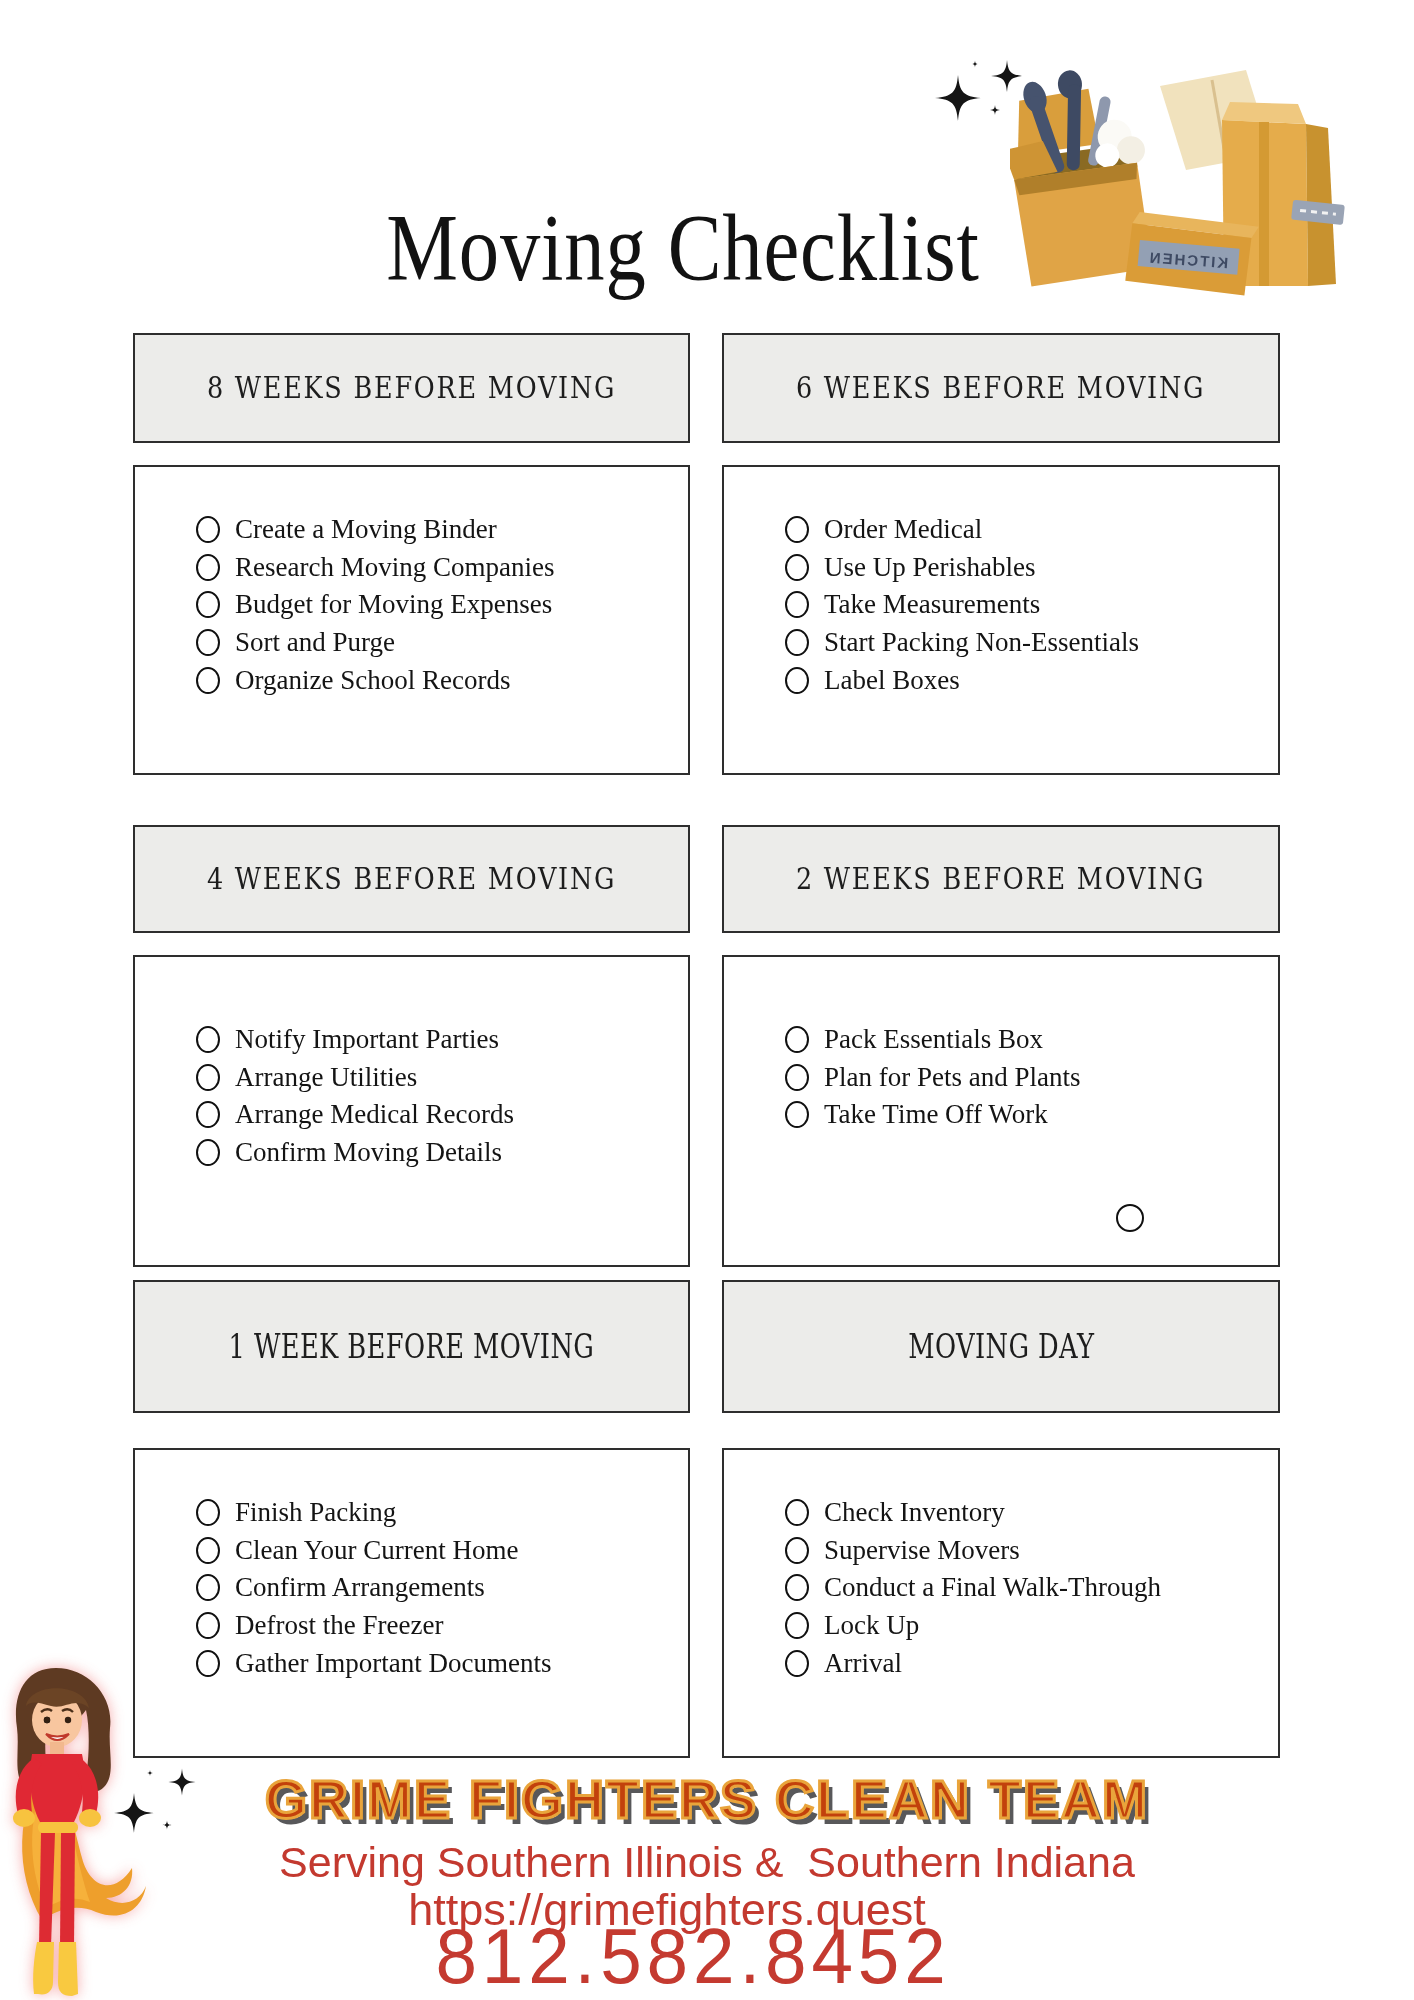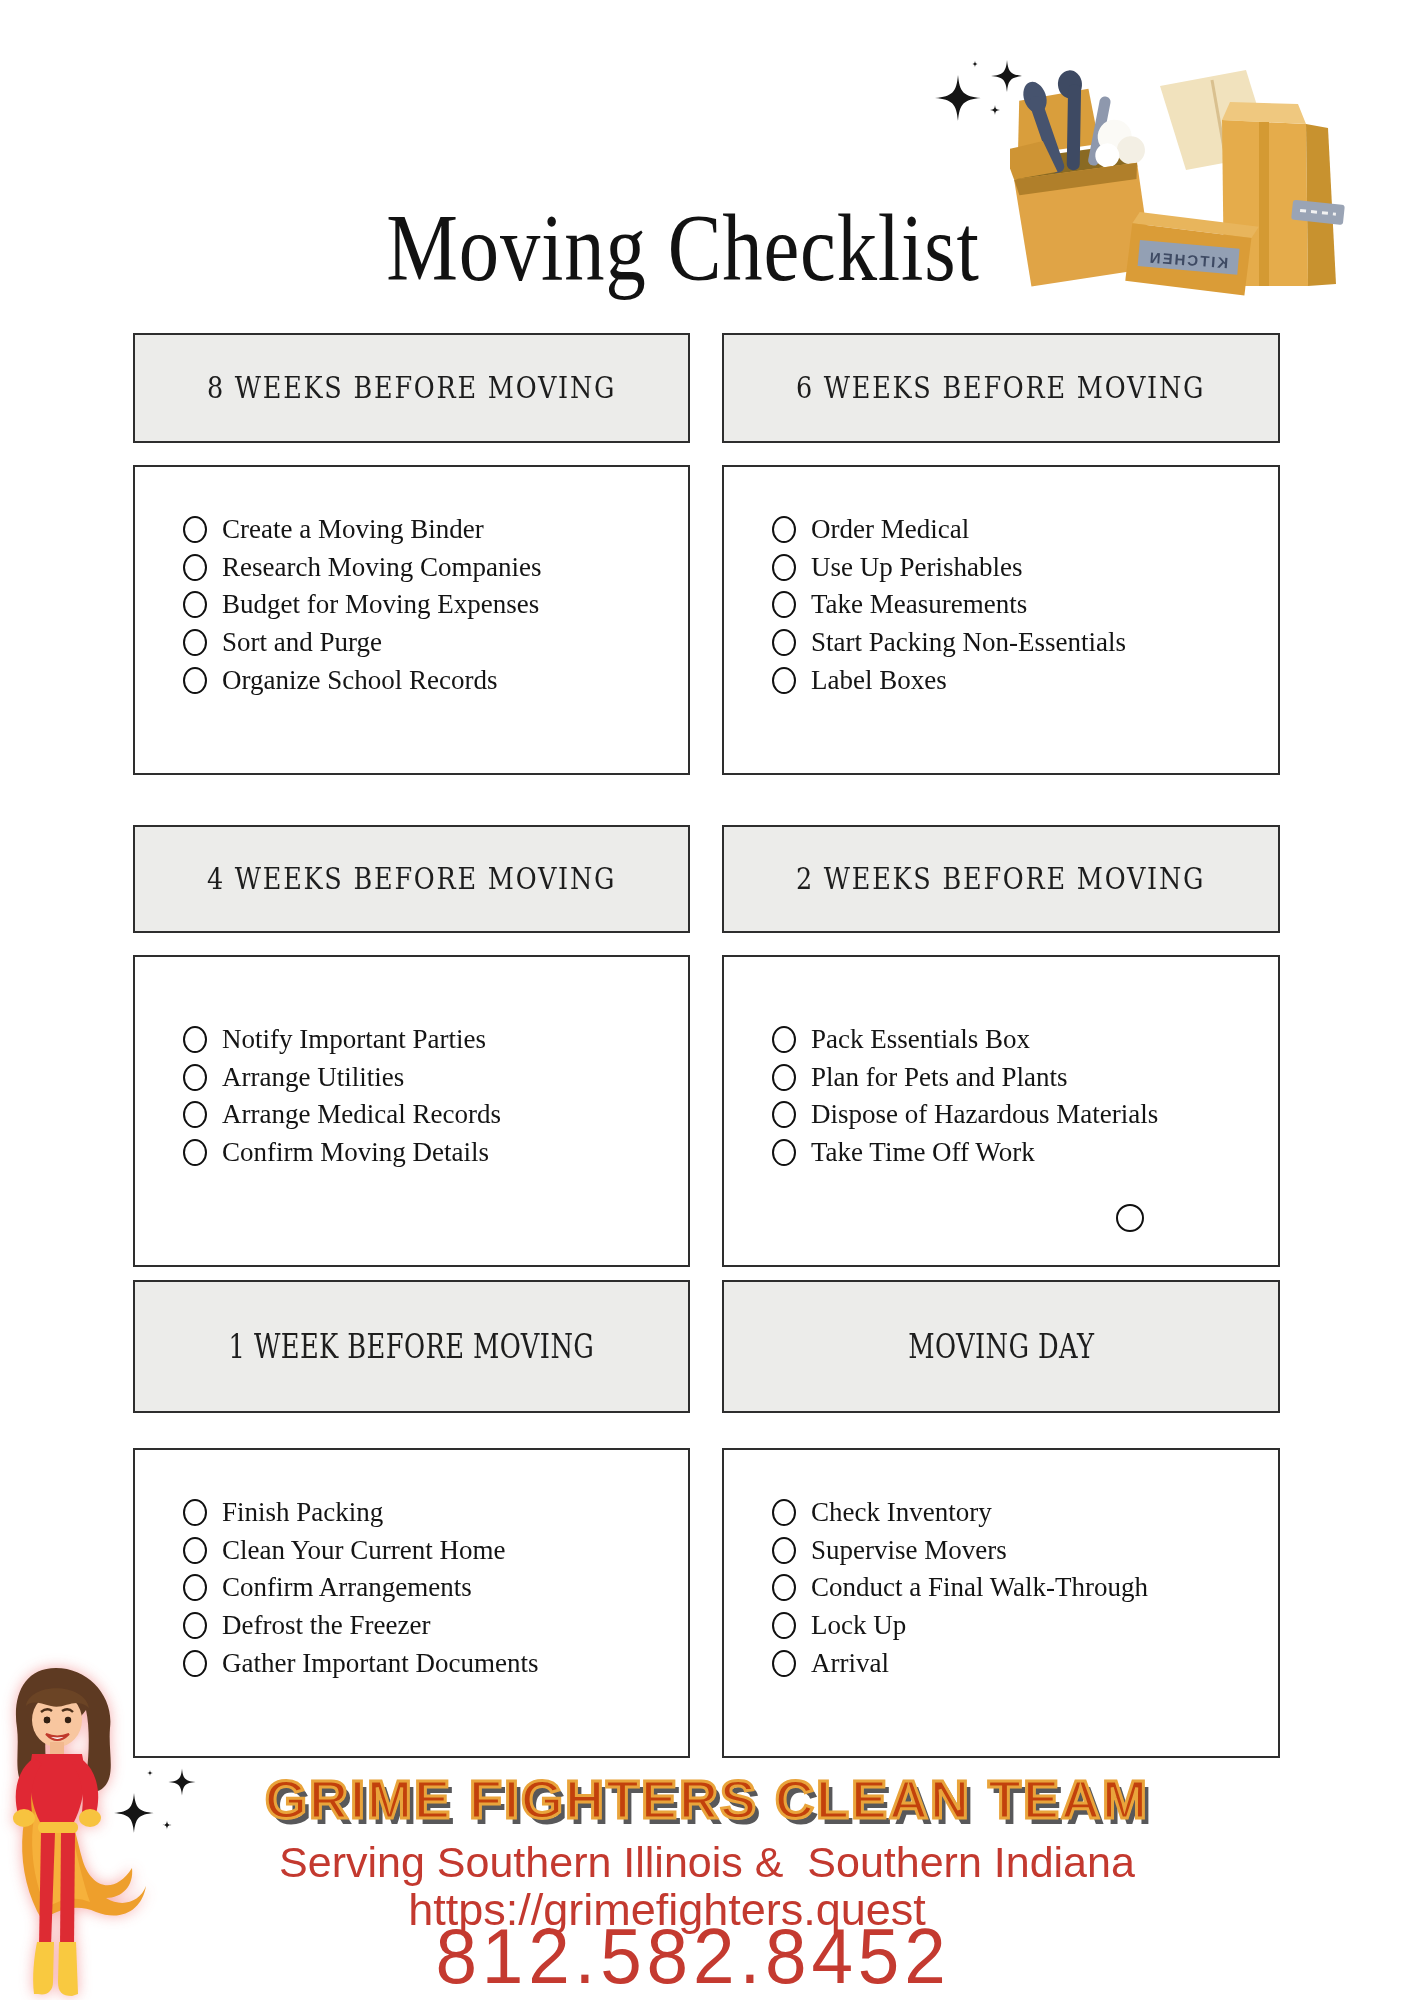--- a/index.html
+++ b/index.html
@@ -14,21 +14,21 @@
   .hdr{position:absolute;background:#ECECEA;border:2px solid #2E2E2E;box-sizing:border-box;
     display:flex;align-items:center;justify-content:center;}
   .hdr span{display:inline-block;font-family:"DejaVu Serif",serif;font-size:29px;
     letter-spacing:2px;color:#1d1d1d;white-space:nowrap;transform:scaleX(0.88);}
   .hdr.cond span{font-size:33px;letter-spacing:0.5px;transform:scaleX(0.78);}
   .col-l{left:133px;width:557px;} .col-r{left:722px;width:558px;}
   .hr1{top:333px;height:110px;} .hr2{top:825px;height:108px;} .hr3{top:1280px;height:133px;}
   .body{position:absolute;background:#ffffff;border:2px solid #2E2E2E;box-sizing:border-box;}
   .br1{top:465px;height:310px;} .br2{top:955px;height:312px;} .br3{top:1448px;height:310px;}
 
-  .items{list-style:none;margin:0;padding:44px 0 0 48px;}
+  .items{list-style:none;margin:0;padding:44px 0 0 61px;}
   .items.late{padding-top:64px;}
   .items li{display:flex;align-items:center;height:37.6px;}
   .cb{width:24px;height:27px;border:2.6px solid #101010;border-radius:50%;flex:none;
     margin-right:15px;background:#fff;box-sizing:border-box;}
   .cb.extra{position:absolute;left:392px;top:247px;margin:0;width:28px;height:28px;}
   .lbl{font-family:"Liberation Serif",serif;font-size:27px;color:#141414;white-space:nowrap;}
 
   
   .brand{position:absolute;left:0;top:1768px;width:1414px;text-align:center;
     font-family:"Liberation Sans",sans-serif;font-weight:700;font-size:54px;letter-spacing:2px;
@@ -192,24 +192,20 @@
       <li>
           <span class="cb"></span>
           <span class="lbl">Pack Essentials Box</span>
         </li>
       <li>
           <span class="cb"></span>
           <span class="lbl">Plan for Pets and Plants</span>
         </li>
       <li>
           <span class="cb"></span>
-          <span class="lbl">Dispose of Hazardous Materials</span>
-        </li>
-      <li>
-          <span class="cb"></span>
           <span class="lbl">Take Time Off Work</span>
         </li>
     </ul>
     <span class="cb extra"></span>
   </div>
 
   <div class="hdr cond col-l hr3">
     <span>1 WEEK BEFORE MOVING</span>
   </div>
   <div class="body col-l br3">

